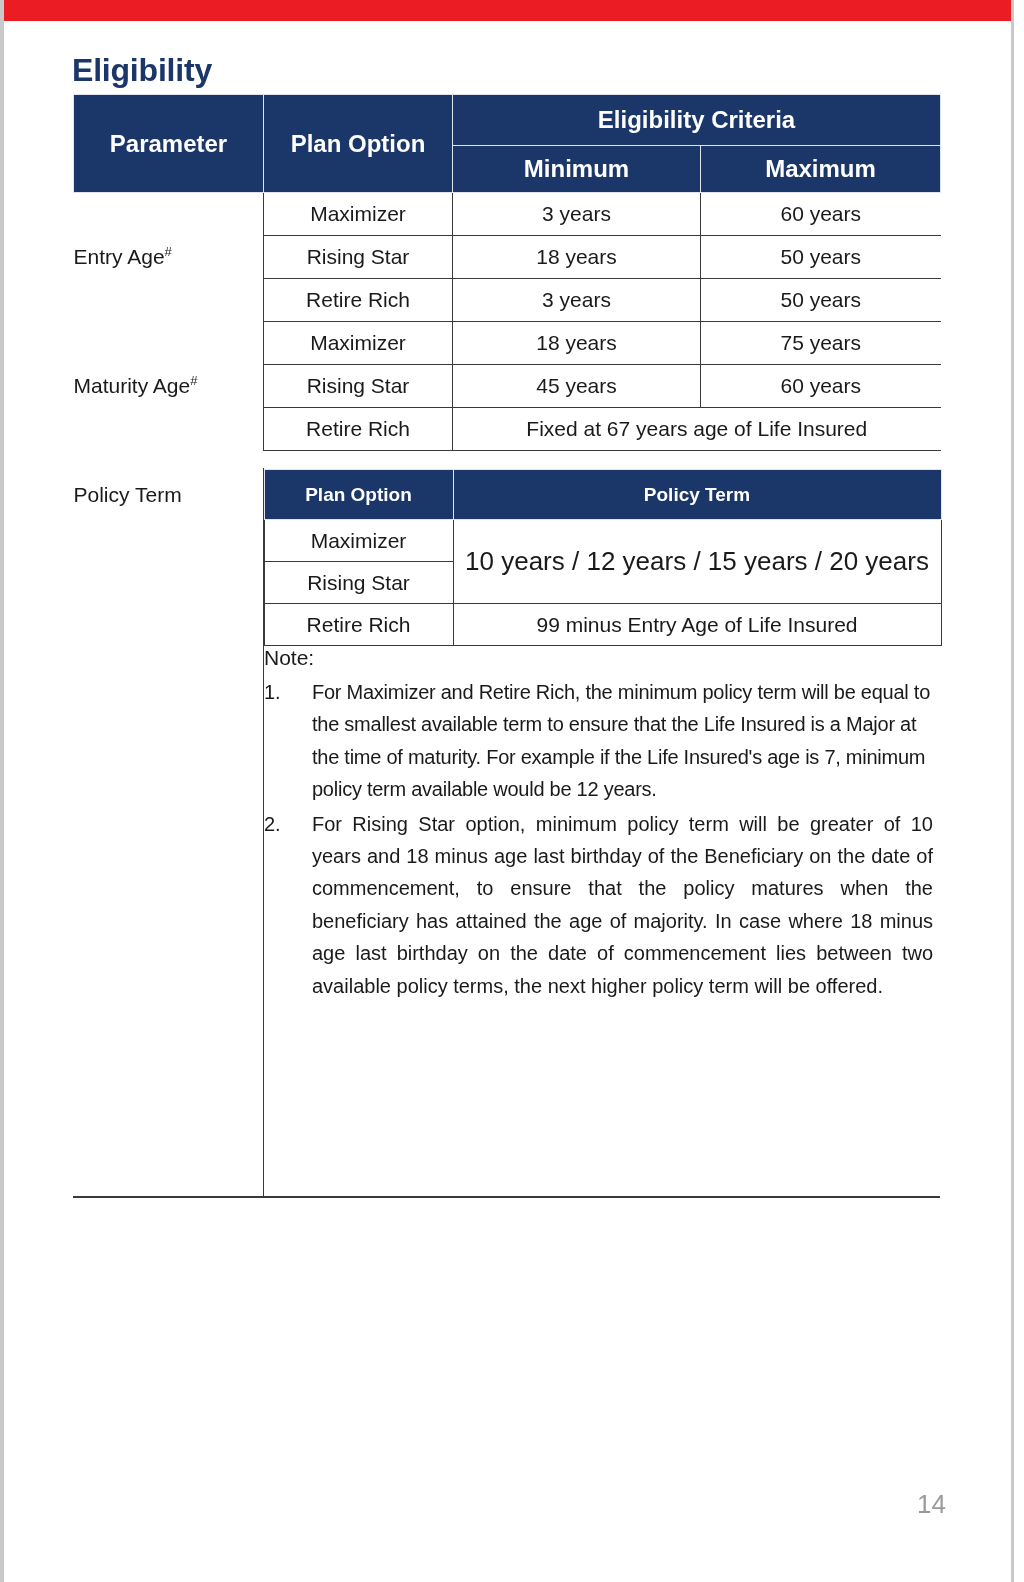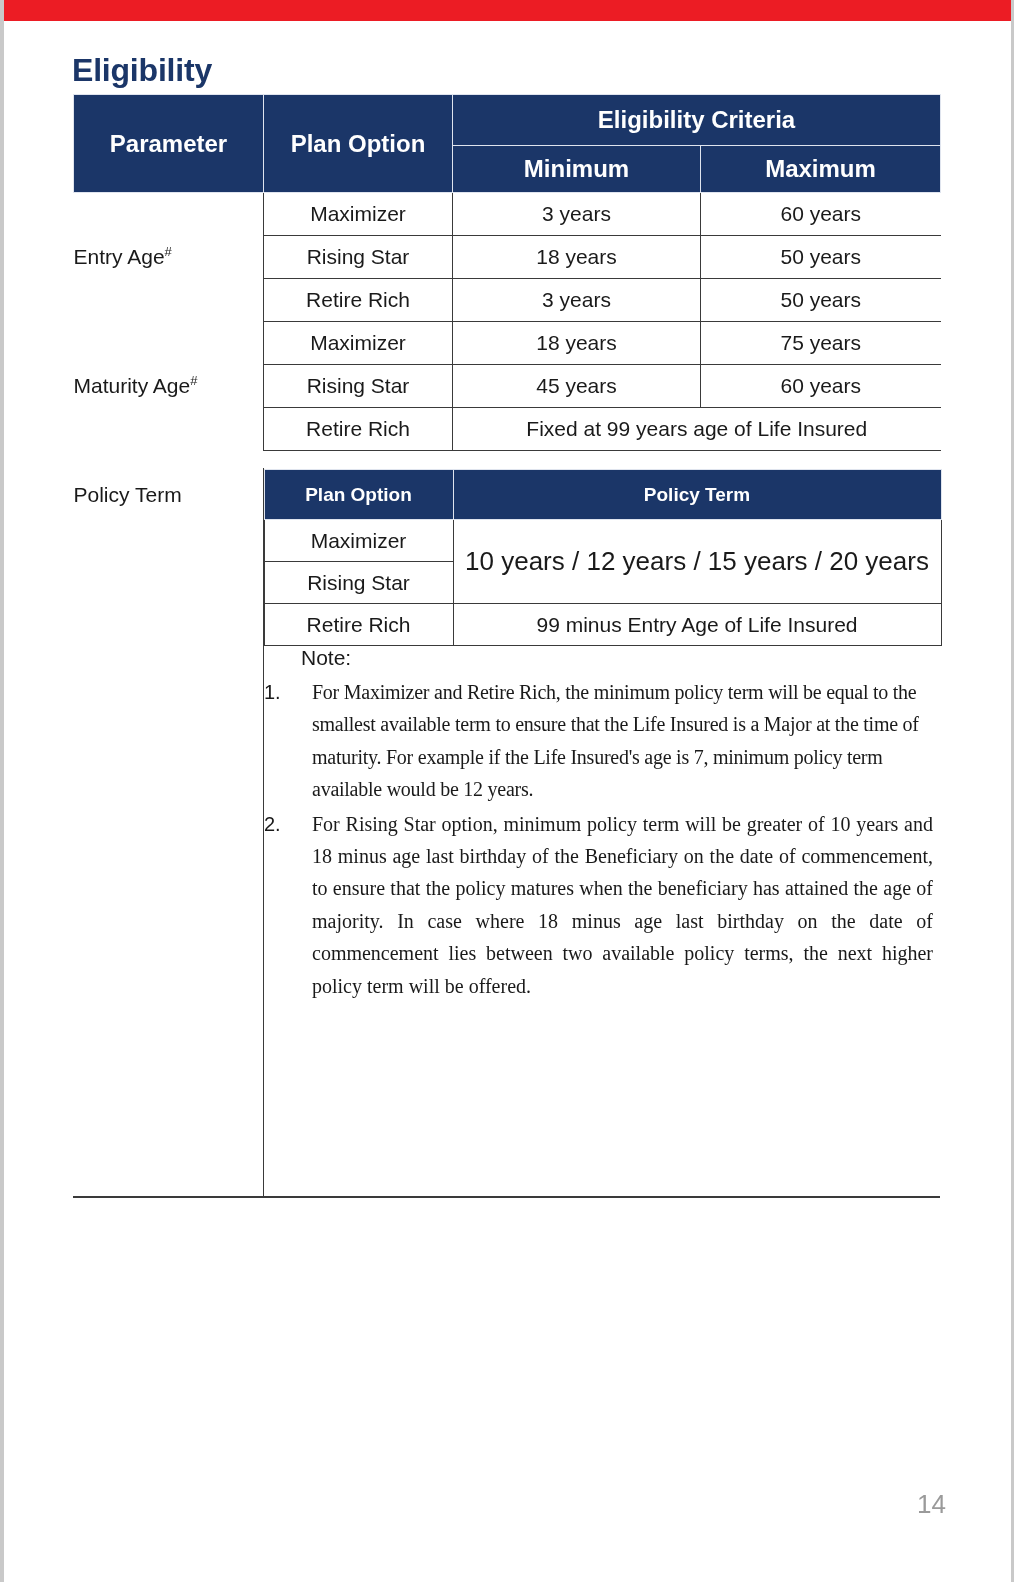--- a/index.html
+++ b/index.html
@@ -162,21 +162,20 @@
     vertical-align: top;
     border-left: none;
     border-right: none;
     border-bottom: none;
     padding: 10px 0 0 22px;
   }
   .note-label {
     font-size: 21px;
     color: #1a1a1a;
     margin-bottom: 6px;
-    margin-left: 37px;
   }
   .note-list {
     margin: 0;
     padding: 0;
     list-style: none;
   }
   .note-item {
     display: flex;
     font-size: 20px;
     color: #1a1a1a;
@@ -184,21 +183,20 @@
     margin-bottom: 2px;
   }
   .note-num {
     width: 48px;
     flex: 0 0 48px;
     text-align: left;
   }
   .note-text {
     flex: 1 1 auto;
     padding-right: 8px;
-    font-family: Liberation Serif, serif;
   }
   .note-text.justify {
     text-align: justify;
     text-justify: inter-word;
   }
   .note-text.compact { letter-spacing: -0.25px; }
 
   .bottom-rule {
     position: absolute;
     left: 73px;
@@ -282,21 +280,21 @@
         <td class="cell">18 years</td>
         <td class="cell no-right">75 years</td>
       </tr>
       <tr>
         <td class="cell">Rising Star</td>
         <td class="cell">45 years</td>
         <td class="cell no-right">60 years</td>
       </tr>
       <tr>
         <td class="cell">Retire Rich</td>
-        <td class="cell no-right" colspan="2">Fixed at 99 years age of Life Insured</td>
+        <td class="cell no-right" colspan="2">Fixed at 67 years age of Life Insured</td>
       </tr>
 
       <tr class="spacer-row">
         <td></td>
         <td colspan="3" class="rule-top"></td>
       </tr>
 
       <tr>
         <td class="cell-param" style="vertical-align:top; padding-top:14px; border-right:none;">Policy Term</td>
         <td colspan="3" style="border:none; padding:0;">

